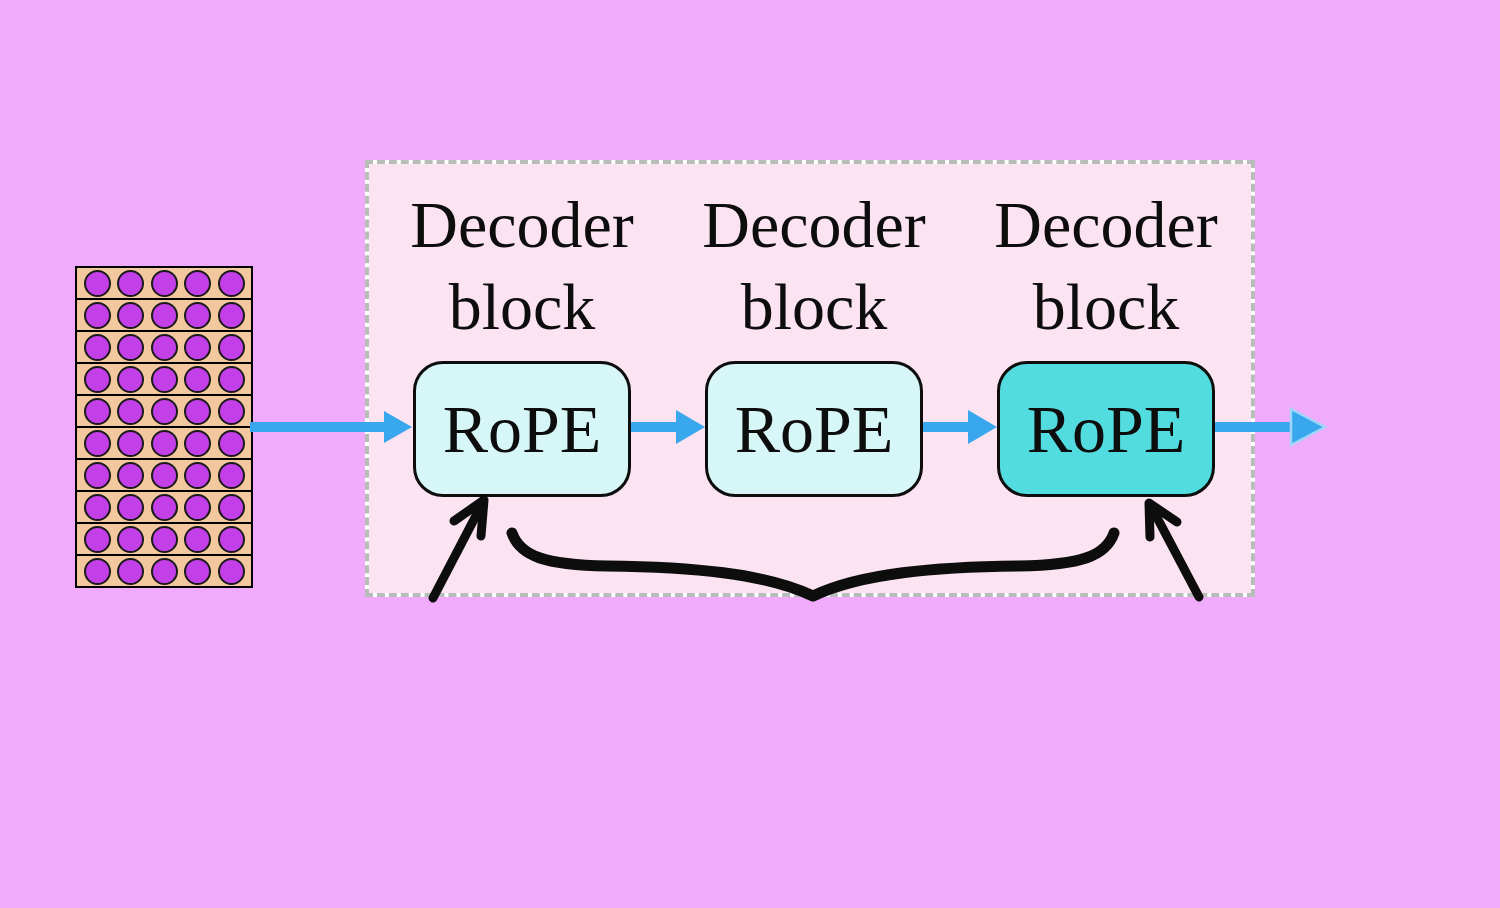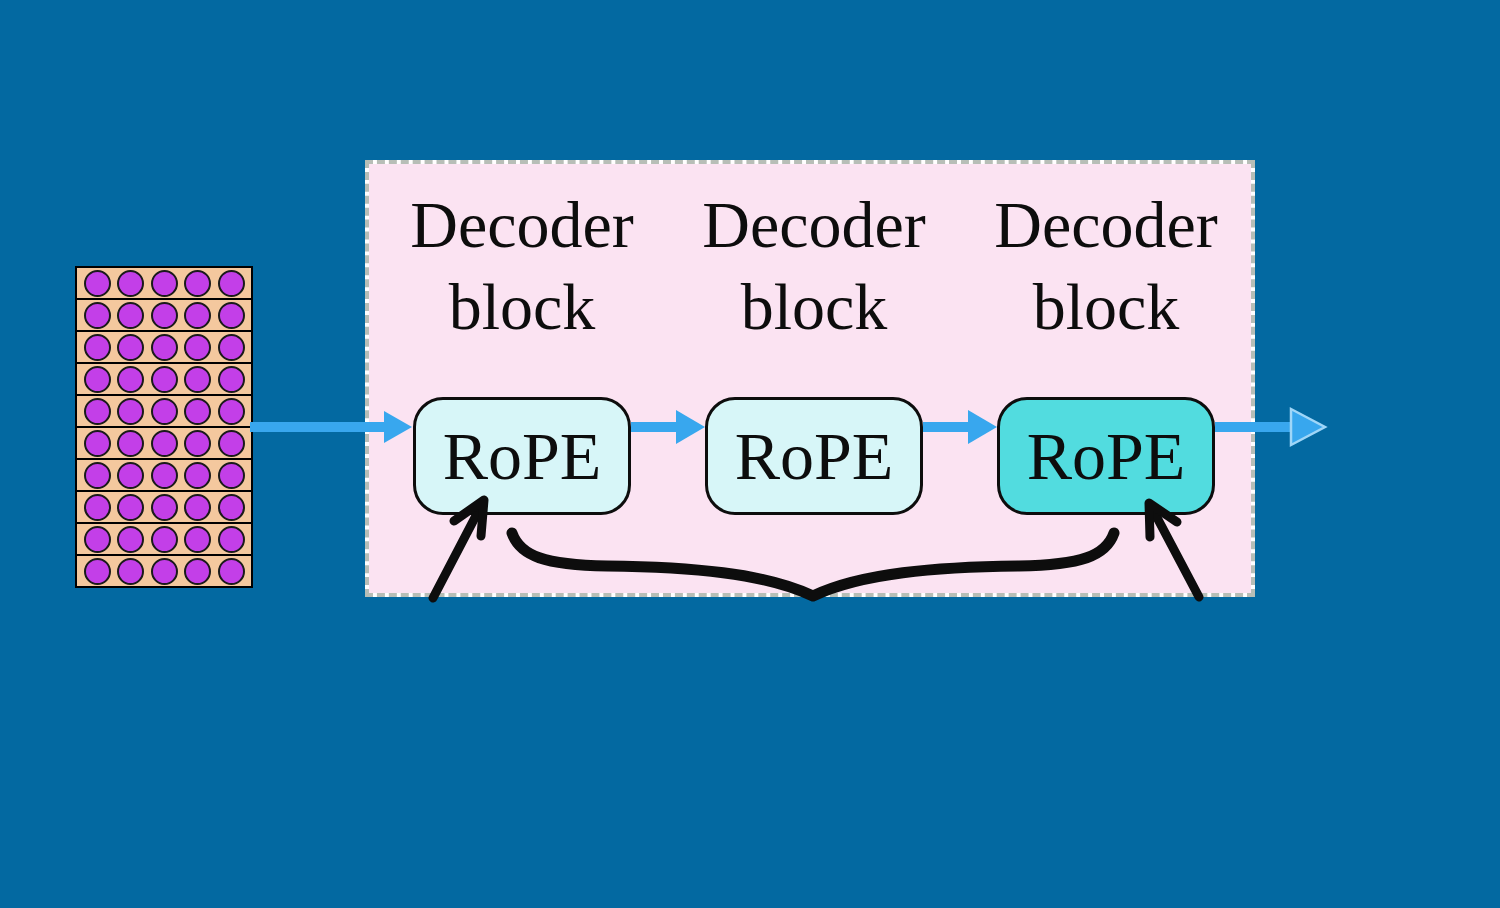--- a/index.html
+++ b/index.html
@@ -40,36 +40,36 @@
     position:absolute;top:184px;width:300px;
     text-align:center;
     font-size:66px;line-height:82px;color:#0d0d0d;
     letter-spacing:0px;
   }
   #decoder-label-1{left:372px;}
   #decoder-label-2{left:664px;}
   #decoder-label-3{left:956px;}
   
   .pe-box{
-    position:absolute;top:361px;width:218px;height:118px;
+    position:absolute;top:361px;width:218px;height:136px;
     box-sizing:border-box;
     border:3px solid #0d0d0d;border-radius:30px;
     display:flex;align-items:center;justify-content:center;
-    font-size:68px;color:#0d0d0d;margin-top:36px;
+    font-size:68px;color:#0d0d0d;
   }
   #pe-box-1{left:413px;}
   #pe-box-2{left:705px;}
   #pe-box-3{left:997px;}
   
   #overlay{position:absolute;left:0;top:0;width:1500px;height:908px;pointer-events:none;}
 </style>
 </head>
 <body>
 
-<div id="canvas" style="background: #0369a1;">
+<div id="canvas" style="background: #f0abfc;">
 
   <div id="embed-matrix">
       <div class="embed-row" style="background: rgb(244, 200, 158); border-color: rgb(0, 0, 0);">
         <div class="embed-dot" style="background: rgb(195, 63, 232);"></div>
         <div class="embed-dot" style="background: rgb(195, 63, 232);"></div>
         <div class="embed-dot" style="background: rgb(195, 63, 232);"></div>
         <div class="embed-dot" style="background: rgb(195, 63, 232);"></div>
         <div class="embed-dot" style="background: rgb(195, 63, 232);"></div>
       </div>
       <div class="embed-row" style="background: rgb(244, 200, 158); border-color: rgb(0, 0, 0);">

